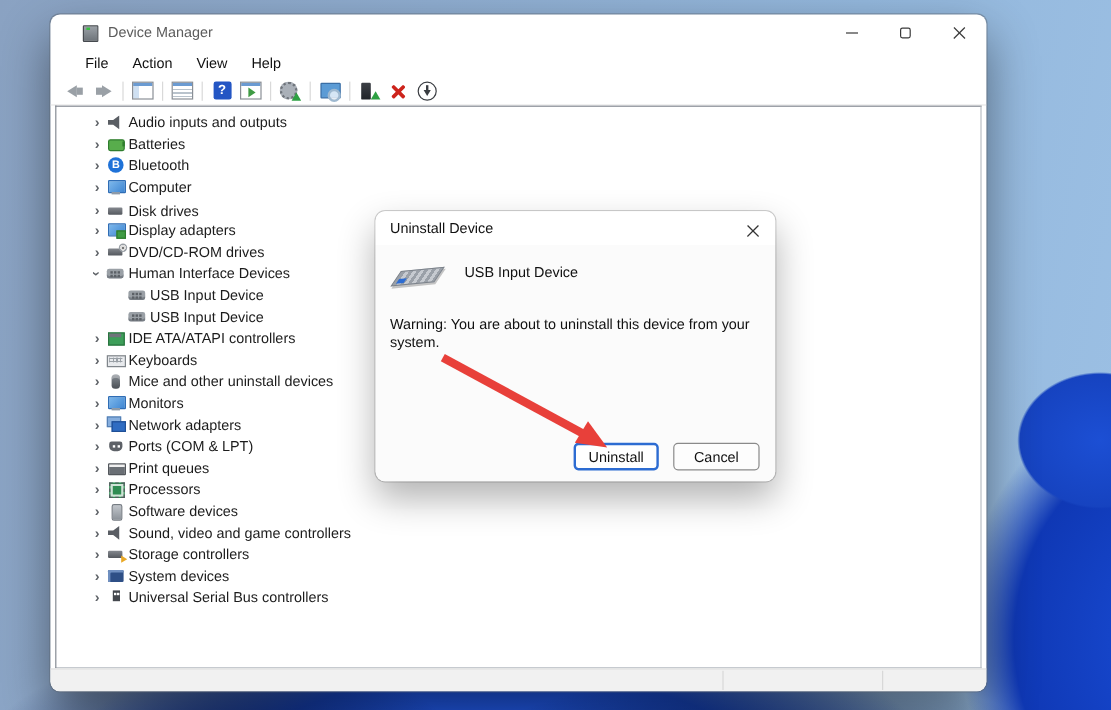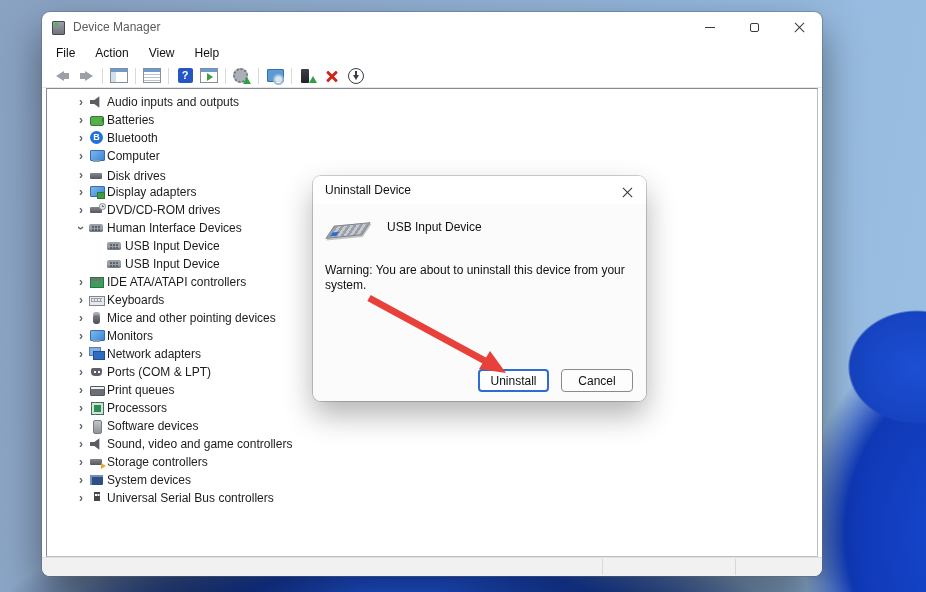--- a/index.html
+++ b/index.html
@@ -17,35 +17,35 @@
       linear-gradient(100deg, #8aa2c2 0%, #8fadd0 35%, #93b7dc 70%, #9cc0e4 100%);
   }
 
   
   .window{
     position:absolute; left:42px; top:12px; width:780px; height:564px;
     background:#fff; border-radius:8px; z-index:1;
     box-shadow:0 0 0 1px rgba(90,100,110,.45), 0 18px 42px rgba(0,0,0,.45);
     overflow:hidden;
   }
-  .titlebar{position:absolute;left:0;top:0;right:0;height:30px;display:flex;align-items:center;padding-left:8px;}
+  .titlebar{position:absolute;left:0;top:0;right:0;height:30px;display:flex;align-items:center;padding-left:25px;}
   .apptitle{font-size:12px;color:#5c5c5c;margin-left:8px;}
   .appicon{width:15px;height:14px;position:relative;flex:none;}
   .appicon::before{content:"";position:absolute;left:2px;top:1px;width:11px;height:12px;background:linear-gradient(#9aa0a6,#6e747a);border:1px solid #45494e;border-radius:1px;}
   .appicon::after{content:"";position:absolute;left:5px;top:3px;width:3px;height:2px;background:#35c13f;}
   .caption{position:absolute;right:0;top:0;height:30px;display:flex;}
   .cap{width:45px;height:30px;display:flex;align-items:center;justify-content:center;position:relative;}
   .glyph-min{width:10px;height:1px;background:#3a3a3a;}
   .glyph-max{width:9px;height:9px;border:1px solid #3a3a3a;border-radius:2px;}
   .glyph-close{width:11px;height:11px;position:relative;}
   .glyph-close::before,.glyph-close::after{content:"";position:absolute;left:-1px;top:5px;width:13px;height:1.2px;background:#3a3a3a;}
   .glyph-close::before{transform:rotate(45deg);}
   .glyph-close::after{transform:rotate(-45deg);}
 
-  .menubar{position:absolute;left:0;top:30px;right:0;height:22px;display:flex;align-items:flex-start;padding-left:4px;}
+  .menubar{position:absolute;left:0;top:30px;right:0;height:22px;display:flex;align-items:flex-start;padding-left:19px;}
   .menuitem{font-size:12px;color:#101010;padding:0 10px;line-height:22px;}
 
   .toolbar{position:absolute;left:0;top:52px;right:0;height:24px;display:flex;align-items:center;padding-left:8px;border-bottom:1px solid #e7e7e7;}
   .tb{width:22px;height:22px;display:flex;align-items:center;justify-content:center;position:relative;margin:0 1px;flex:none;}
   .tbsep{width:1px;height:16px;background:#d9d9d9;margin:0 4px;flex:none;}
   .tb-back::before{content:"";border-top:5px solid transparent;border-bottom:5px solid transparent;border-right:8px solid #9aa0a6;}
   .tb-back::after{content:"";width:5px;height:6px;background:#9aa0a6;}
   .tb-forward::before{content:"";order:2;border-top:5px solid transparent;border-bottom:5px solid transparent;border-left:8px solid #9aa0a6;}
   .tb-forward::after{content:"";order:1;width:5px;height:6px;background:#9aa0a6;}
   .tb-show-console-tree::before{content:"";width:16px;height:13px;border:1px solid #8a8f96;
@@ -244,21 +244,21 @@
           <span class="tlabel">IDE ATA/ATAPI controllers</span>
         </div>
         <div class="trow" style="padding-left: 26px;">
           <span class="chev collapsed"></span>
           <span class="ti ti-keyboard"></span>
           <span class="tlabel">Keyboards</span>
         </div>
         <div class="trow" style="padding-left: 26px;">
           <span class="chev collapsed"></span>
           <span class="ti ti-mouse"></span>
-          <span class="tlabel">Mice and other pointing devices</span>
+          <span class="tlabel">Mice and other uninstall devices</span>
         </div>
         <div class="trow" style="padding-left: 26px;">
           <span class="chev collapsed"></span>
           <span class="ti ti-monitor"></span>
           <span class="tlabel">Monitors</span>
         </div>
         <div class="trow" style="padding-left: 26px;">
           <span class="chev collapsed"></span>
           <span class="ti ti-network"></span>
           <span class="tlabel">Network adapters</span>

